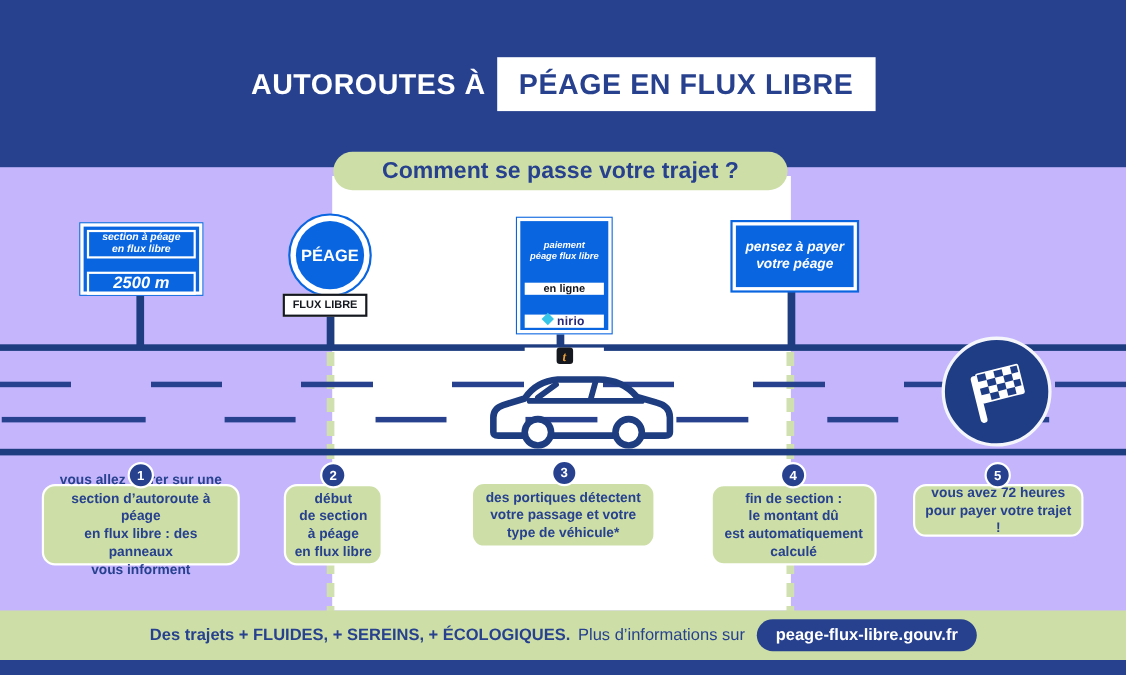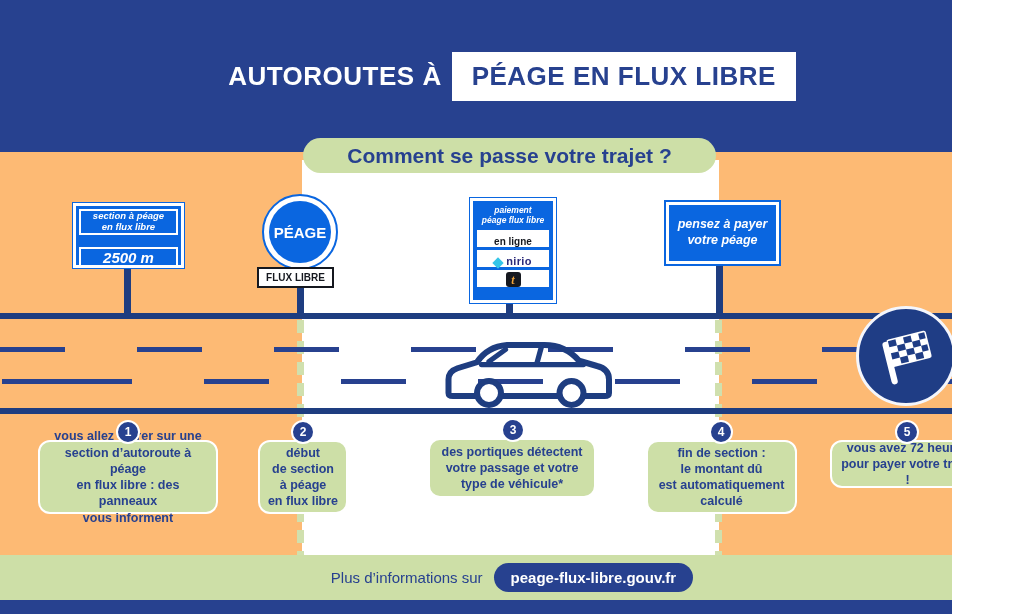--- a/index.html
+++ b/index.html
@@ -1,17 +1,17 @@
 <!DOCTYPE html>
 <html><head>
 <meta charset="utf-8">
 <style>
   html,body{margin:0;padding:0;background:#fff;}
-  .stage{position:relative;width:952px;height:614px;overflow:hidden;
-         font-family:"Liberation Sans",sans-serif;background:#fdba74;}
+  .stage{position:relative;width:1024px;height:614px;overflow:hidden;
+         font-family:"Liberation Sans",sans-serif;background:#c4b5fd;}
 
   
   .header-band{position:absolute;left:0;top:0;width:1024px;height:152px;background:#27418f;}
   .title-row{position:absolute;left:0;top:52px;width:1024px;height:49px;
              display:flex;align-items:center;justify-content:center;gap:10px;}
   .title-plain{color:#fff;font-size:26px;font-weight:bold;letter-spacing:.5px;}
   .title-box{background:#fff;color:#27418f;font-size:26px;font-weight:bold;
              letter-spacing:.5px;padding:9px 20px;}
 
   
@@ -58,24 +58,24 @@
   .peage-circle{position:absolute;left:262px;top:194px;width:76px;height:76px;border-radius:50%;
                 background:#fff;border:2px solid #0a66e0;box-sizing:border-box;display:flex;
                 align-items:center;justify-content:center;z-index:5;}
   .peage-disc{width:62px;height:62px;border-radius:50%;background:#0a66e0;display:flex;
               align-items:center;justify-content:center;color:#fff;font-size:15px;font-weight:bold;}
   .flux-plate{position:absolute;left:257px;top:267px;width:77px;height:21px;background:#fff;
               border:2px solid #15181f;box-sizing:border-box;display:flex;align-items:center;
               justify-content:center;color:#15181f;font-size:10px;font-weight:bold;z-index:5;}
 
   .payment-sign{left:469px;top:197px;width:88px;height:107px;}
-  .payment-sign .sign-inner{padding:3px 4px;}
+  .payment-sign .sign-inner{padding:15px 4px;}
   .pay-title{color:#fff;font-style:italic;font-weight:bold;font-size:8.5px;line-height:1.2;
              text-align:center;margin:1px 0 2px;}
-  .pay-row{background:#fff;width:100%;height:17px;margin-top:3px;display:flex;align-items:flex-end;
+  .pay-row{background:#fff;width:100%;height:17px;margin-top:18px;display:flex;align-items:flex-start;
            justify-content:center;box-sizing:border-box;}
   .pay-online{color:#15181f;font-size:10px;font-weight:bold;}
   .nirio-diamond{display:inline-block;width:8px;height:8px;background:#35c5e8;
                  transform:rotate(45deg);margin-right:4px;}
   .nirio-word{color:#2b2a7a;font-size:11px;font-weight:bold;letter-spacing:.3px;}
   .tabac-square{width:15px;height:15px;background:#15181f;border-radius:3px;display:flex;
                 align-items:center;justify-content:center;}
   .tabac-t{color:#f0a33a;font-family:"Liberation Serif",serif;font-weight:bold;
            font-style:italic;font-size:12px;line-height:1;}
 
@@ -233,18 +233,19 @@
 le montant dû
 est automatiquement
 calculé</div>
 
   <div class="step-circle c5">5</div>
   <div class="step-box b5 pre">vous avez 72 heures
 pour payer votre trajet !</div>
 
 
   <div class="footer-bar">
+    <span class="footer-em">Des trajets + FLUIDES, + SEREINS, + ÉCOLOGIQUES.</span>
     <span class="footer-txt">Plus d’informations sur</span>
     <span class="footer-pill">peage-flux-libre.gouv.fr</span>
   </div>
   <div class="bottom-strip"></div>
 
 </div>
 
 </body></html>

